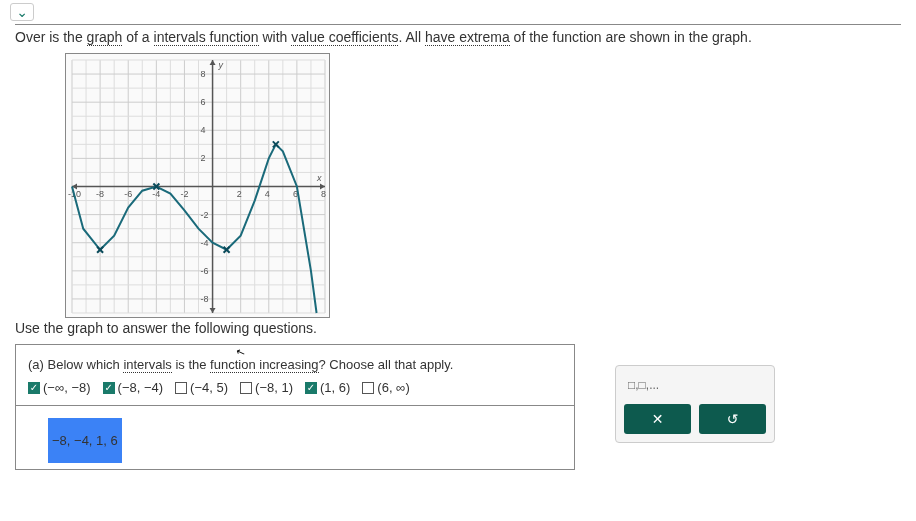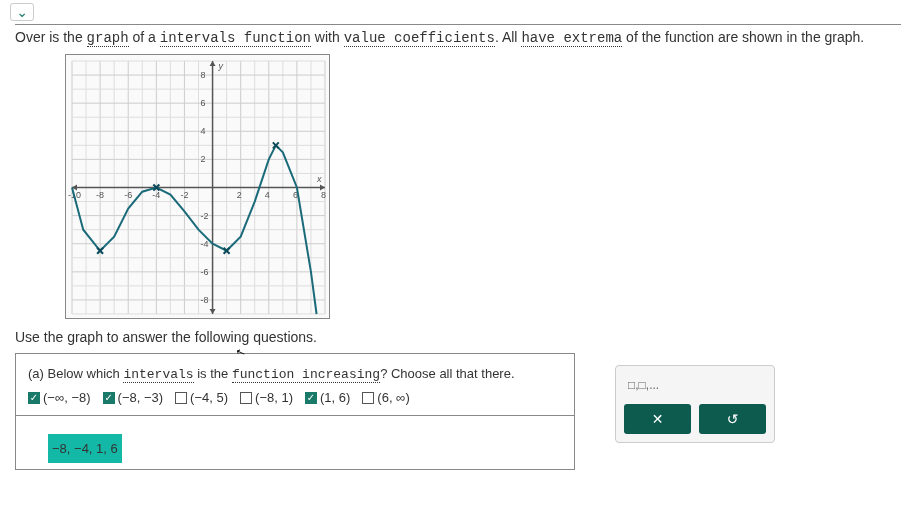--- a/index.html
+++ b/index.html
@@ -33,56 +33,56 @@
       top: 24px;
       left: 15px;
       right: 15px;
     }
     .prompt-text {
       font-size: 14px;
       margin-bottom: 8px;
       border-top: 1px solid #888;
       padding-top: 4px;
     }
-    .dotted { border-bottom: 1px dotted #333; font-family: Liberation Mono, monospace; }
+    .dotted { border-bottom: 1px dotted #333; }
     .graph-container {
       margin-left: 50px;
       margin-top: 5px;
       border: 1px solid #888;
       width: 265px;
       height: 265px;
       background: #fafafa;
       position: relative;
     }
     .sub-prompt {
-      margin-top: 10px;
+      margin-top: 2px;
       margin-left: 0px;
       font-size: 14px;
     }
     .question-box {
       margin-top: 8px;
       border: 1px solid #888;
       width: 560px;
       padding: 12px 12px 6px 12px;
       position: relative;
     }
     .q-part { margin-bottom: 10px; font-size: 13px; }
     .checks { display: flex; gap: 12px; align-items: center; margin-top: 8px; flex-wrap: wrap;}
     .check-item { display: flex; align-items: center; gap: 3px; font-size: 13px;}
     .check-box {
       width: 12px; height: 12px; border: 1px solid #555;
       display: inline-flex; align-items: center; justify-content: center;
       font-size: 10px; background: #fff;
     }
     .check-box.checked { background: #1a7a6a; color: #fff; border-color:#1a7a6a;}
     .answer-highlight {
-      background: #14b8a6;
-      padding: 7px 4px;
+      background: #3b82f6;
+      padding: 15px 4px;
       display: inline-block;
-      margin-top: 10px;
+      margin-top: 4px;
       margin-left: 20px;
       font-size: 13px;
     }
     .side-panel {
       position: absolute;
       top: 365px;
       left: 615px;
       width: 160px;
       border: 1px solid #ccc;
       background: #f5f5f5;
@@ -210,29 +210,29 @@
         <line x1="157.61111111111111" y1="198.75" x2="163.61111111111111" y2="192.75" stroke="#0a4a5a" stroke-width="2"></line>
         <line x1="206.80555555555557" y1="87.33333333333334" x2="212.80555555555557" y2="93.33333333333334" stroke="#0a4a5a" stroke-width="2"></line>
         <line x1="206.80555555555557" y1="93.33333333333334" x2="212.80555555555557" y2="87.33333333333334" stroke="#0a4a5a" stroke-width="2"></line>
       </svg>
   </div>
 
   <div class="sub-prompt">Use the graph to answer the following questions.</div>
 
   <div class="question-box">
     <div class="q-part">
-      <span>(a) Below which </span><span class="dotted">intervals</span><span> is the </span><span class="dotted">function increasing</span><span>? Choose all that there.</span>
+      <span>(a) Below which </span><span class="dotted">intervals</span><span> is the </span><span class="dotted">function increasing</span><span>? Choose all that apply.</span>
       <div class="checks" id="checks-row">
           <div class="check-item">
             <span class="check-box checked">✓</span>
             <span>(−∞, −8)</span>
           </div>
           <div class="check-item">
             <span class="check-box checked">✓</span>
-            <span>(−8, −3)</span>
+            <span>(−8, −4)</span>
           </div>
           <div class="check-item">
             <span class="check-box"></span>
             <span>(−4, 5)</span>
           </div>
           <div class="check-item">
             <span class="check-box"></span>
             <span>(−8, 1)</span>
           </div>
           <div class="check-item">

